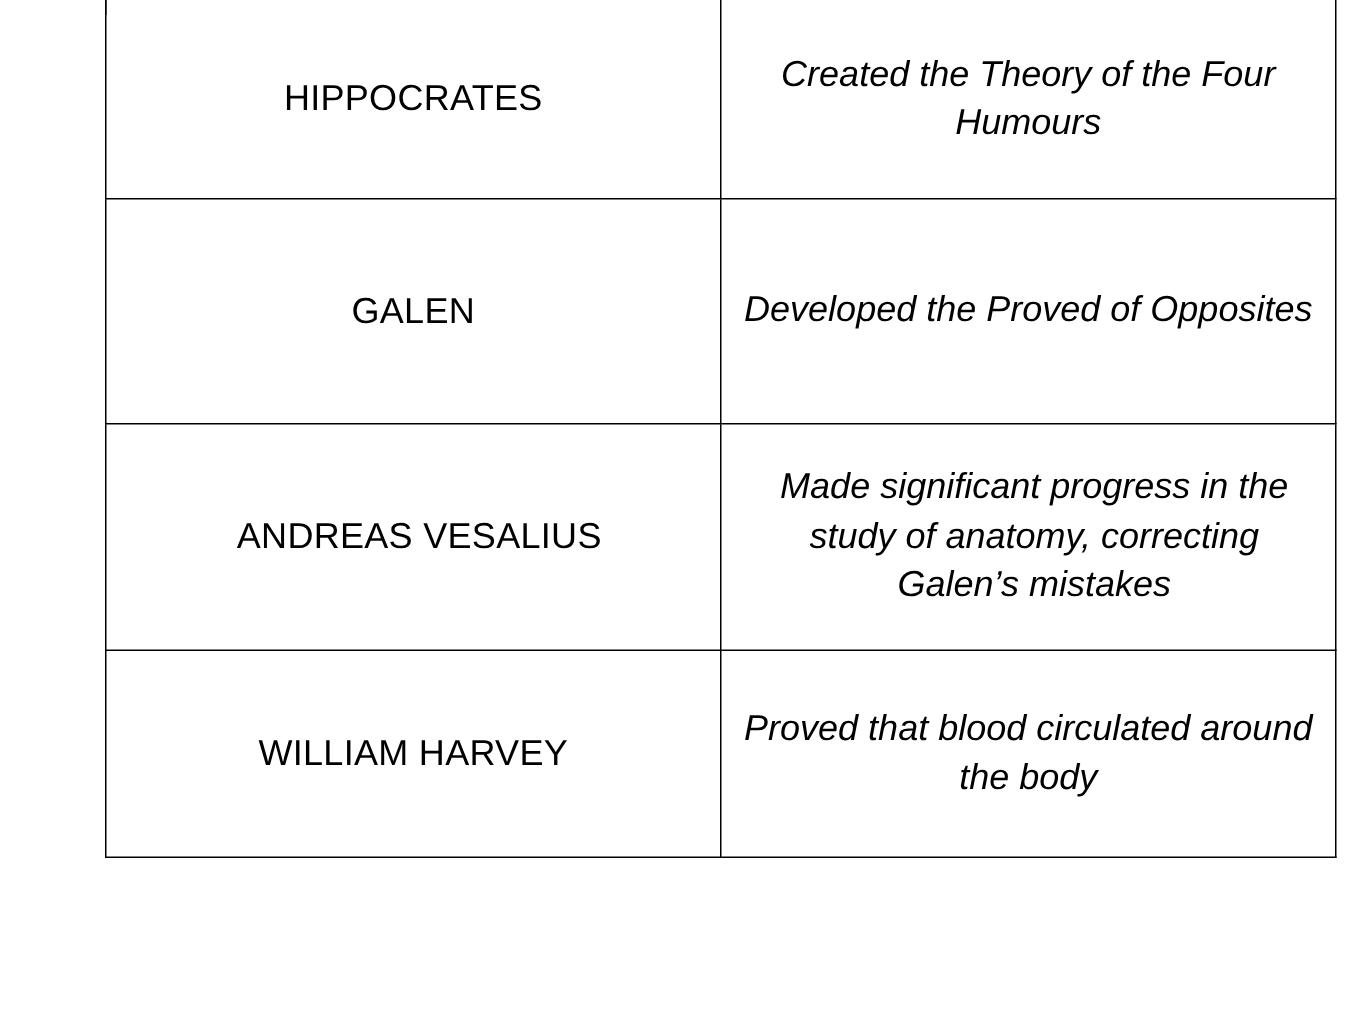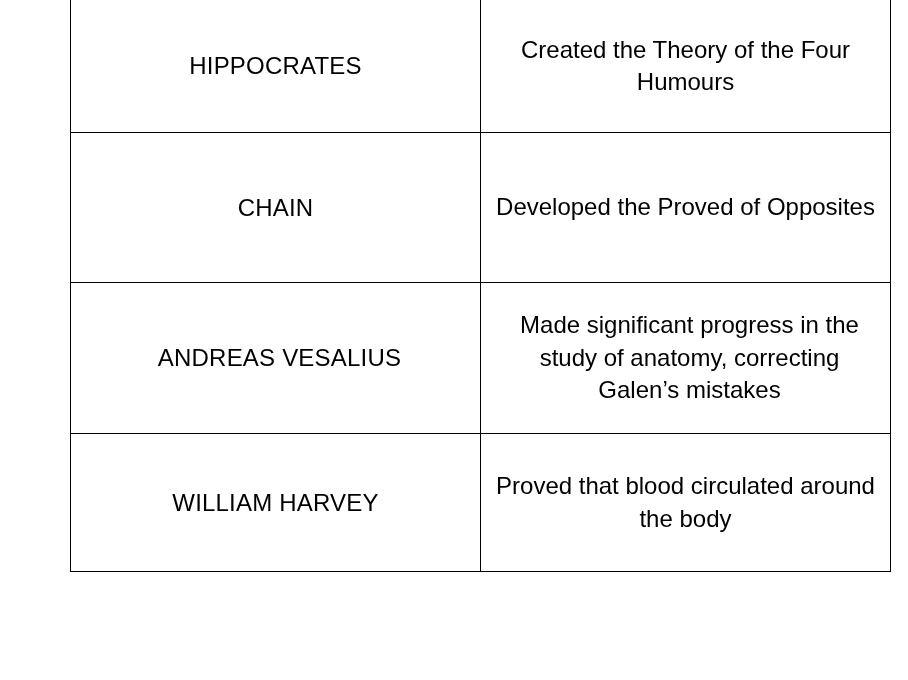--- a/index.html
+++ b/index.html
@@ -52,20 +52,21 @@
     width: 389px;
     font-size: 24px;
     line-height: 1.25;
     letter-spacing: 0.2px;
     margin-top: 32px;
   }
   td.definition {
     width: 389px;
     font-size: 24px;
     line-height: 1.35;
+    font-style: italic;
   }
   tr.r1 td { height: 120px; }
   tr.r2 td { height: 137px; }
   tr.r3 td { height: 138px; }
   tr.r4 td { height: 138px; padding-left: 18px; }
   tr.r5 td { height: 125px; }
 </style>
 </head>
 <body>
 
@@ -73,21 +74,21 @@
 
   <div class="top-tick"></div>
 
   <table class="match-table">
     <tbody>
       <tr class="r1">
         <td class="term">HIPPOCRATES</td>
         <td class="definition">Created the Theory of the Four Humours</td>
       </tr>
       <tr class="r2">
-        <td class="term">CHAIN</td>
+        <td class="term">GALEN</td>
         <td class="definition">Developed the Proved of Opposites</td>
       </tr>
       <tr class="r4">
         <td class="term">ANDREAS VESALIUS</td>
         <td class="definition">Made significant progress in the study of anatomy, correcting Galen’s mistakes</td>
       </tr>
       <tr class="r5">
         <td class="term">WILLIAM HARVEY</td>
         <td class="definition">Proved that blood circulated around the body</td>
       </tr>

